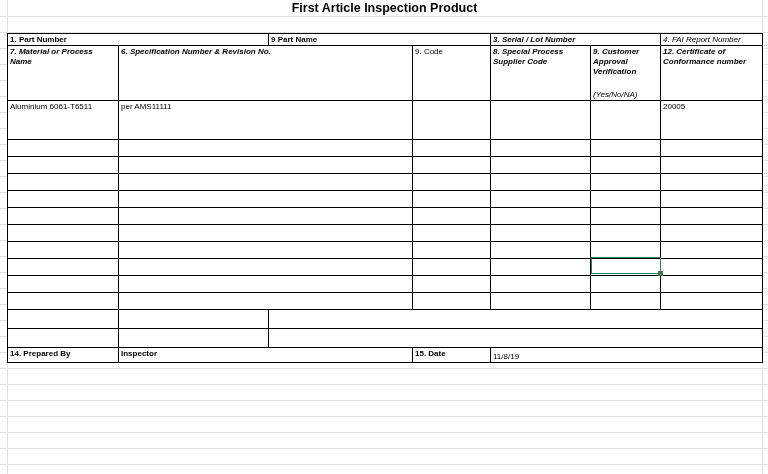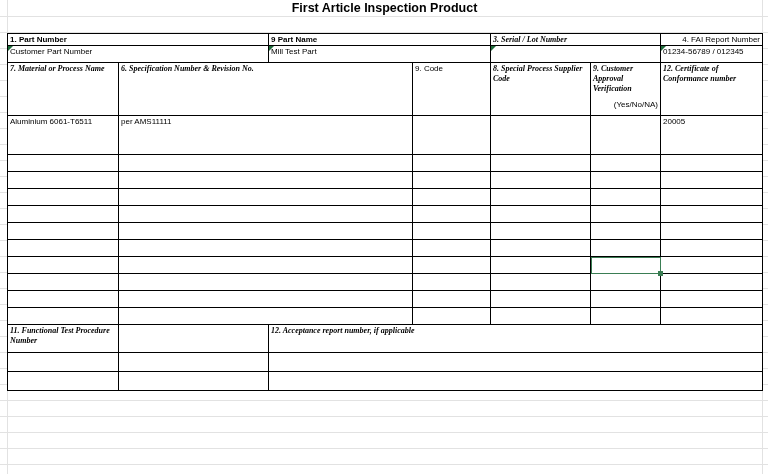--- a/index.html
+++ b/index.html
@@ -80,21 +80,20 @@
     line-height: 10px;
   }
   .lbl {
     font-size: 8px;
     font-weight: bold;
   }
   .lbl-i {
     font-size: 8px;
     font-weight: bold;
     font-style: italic;
-    font-family: Liberation Serif, serif;
   }
   .lbl-n {
     font-size: 8px;
     font-weight: normal;
   }
   .val {
     font-size: 8px;
     font-weight: normal;
   }
   .thick-b { border-bottom-width: 2px; }
@@ -123,21 +122,21 @@
   }
   #cell-cursor .handle {
     position: absolute;
     right: -3px;
     bottom: -3px;
     width: 5px;
     height: 5px;
     background: #1e6b3a;
   }
 
-  .center { text-align: right; }
+  .center { text-align: left; font-style: italic; }
 </style>
 </head>
 <body>
 
 <div id="sheet-bg">
     <div class="vline" style="left: 7px;"></div>
     <div class="vline" style="left: 762px;"></div>
     <div class="hline" style="top: 16px;"></div>
     <div class="hline" style="top: 32px;"></div>
     <div class="hline" style="top: 48px;"></div>
@@ -193,55 +192,37 @@
         <div class="pad lbl">9 Part Name</div>
       </td>
       <td colspan="2" class="thick-t">
         <div class="pad lbl-i">3. Serial / Lot Number</div>
       </td>
       <td class="thick-t thick-r">
         <div class="pad lbl-n center">4. FAI Report Number</div>
       </td>
     </tr>
 
-    <tr>
-      <td colspan="2" class="thick-b thick-l" style="height:16px">
-        <span class="note-tri"></span>
-        <div class="pad val">Customer Part Number</div>
-      </td>
-      <td colspan="2" class="thick-b">
-        <span class="note-tri"></span>
-        <div class="pad val">Mill Test Part</div>
-      </td>
-      <td colspan="2" class="thick-b">
-        <span class="note-tri"></span>
-        <div class="pad val"></div>
-      </td>
-      <td class="thick-b thick-r">
-        <span class="note-tri"></span>
-        <div class="pad val">01234-56789 / 012345</div>
-      </td>
-    </tr>
 
     <tr>
       <td class="thick-l thick-b" style="height:52px">
         <div class="pad lbl-i">7. Material or Process Name</div>
       </td>
       <td colspan="2" class="thick-b">
         <div class="pad lbl-i">6. Specification Number &amp; Revision No.</div>
       </td>
       <td class="thick-b">
         <div class="pad lbl-n">9. Code</div>
       </td>
       <td class="thick-b">
         <div class="pad lbl-i">8. Special Process Supplier Code</div>
       </td>
       <td class="thick-b">
         <div class="pad lbl-i">9. Customer Approval Verification</div>
-        <div class="pad lbl-n center" style="margin-top:5px">(Yes/No/NA)</div>
+        <div class="pad lbl-n center" style="margin-top:12px">(Yes/No/NA)</div>
       </td>
       <td class="thick-b thick-r">
         <div class="pad lbl-i">12. Certificate of Conformance number</div>
       </td>
     </tr>
 
   <tr style="height: 39px; margin-left: 24px;">
         <td class="thick-l">
           <div class="pad val">Aluminium 6061-T6511</div>
         </td>
@@ -454,51 +435,54 @@
         <td class="thick-b">
           <div class="pad val"></div>
         </td>
         <td class="thick-b">
           <div class="pad val"></div>
         </td>
         <td class="thick-r thick-b">
           <div class="pad val"></div>
         </td>
       </tr>
-      <tr style="height: 28px;">
-        <td class="thick-l">
-          <div class="pad lbl-i">11. Functional Test Procedure Number</div>
+      <tr style="height: 19px;">
+        <td class="thick-l">
+          <div class="pad val"></div>
         </td>
         <td class="">
           <div></div>
         </td>
         <td colspan="5" class="thick-r">
-          <div class="pad lbl-i">12. Acceptance report number, if applicable</div>
-        </td>
-      </tr>
-      <tr style="height: 19px;">
-        <td class="thick-l">
-          <div class="pad val"></div>
-        </td>
-        <td class="">
-          <div></div>
-        </td>
-        <td colspan="5" class="thick-r">
           <div class="pad val"></div>
         </td>
       </tr>
       <tr style="height: 19px;">
         <td class="thick-l thick-b">
           <div class="pad val"></div>
         </td>
         <td class="thick-b">
           <div></div>
         </td>
         <td colspan="5" class="thick-r thick-b">
           <div class="pad val"></div>
+        </td>
+      </tr>
+      <tr style="height: 14px;">
+        <td class="thick-l thick-t thick-b">
+          <div class="pad lbl">14. Prepared By</div>
+        </td>
+        <td colspan="2" class="thick-t thick-b">
+          <div class="pad lbl">Inspector</div>
+        </td>
+        <td class="thick-t thick-b">
+          <div class="pad lbl">15. Date</div>
+        </td>
+        <td colspan="3" class="thick-t thick-b thick-r">
+          <div class="pad val" style="padding-top: 4px;">11/8/19</div>
         </td>
       </tr>
     </tbody>
 </table>
 
 <div id="cell-cursor" style="left: 590.5px; top: 256.5px; width: 70px; height: 17px; border-color: rgb(58, 125, 83);">
   <div class="handle" style="background: rgb(58, 125, 83);"></div>
 </div>
 
 </body></html>

